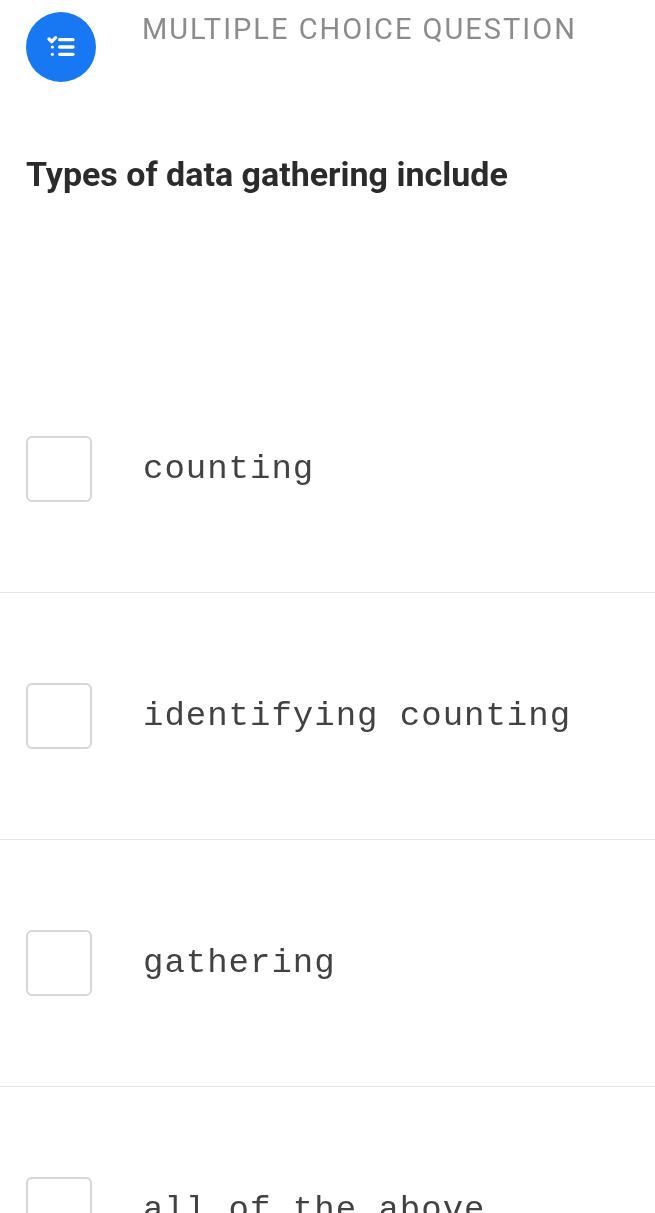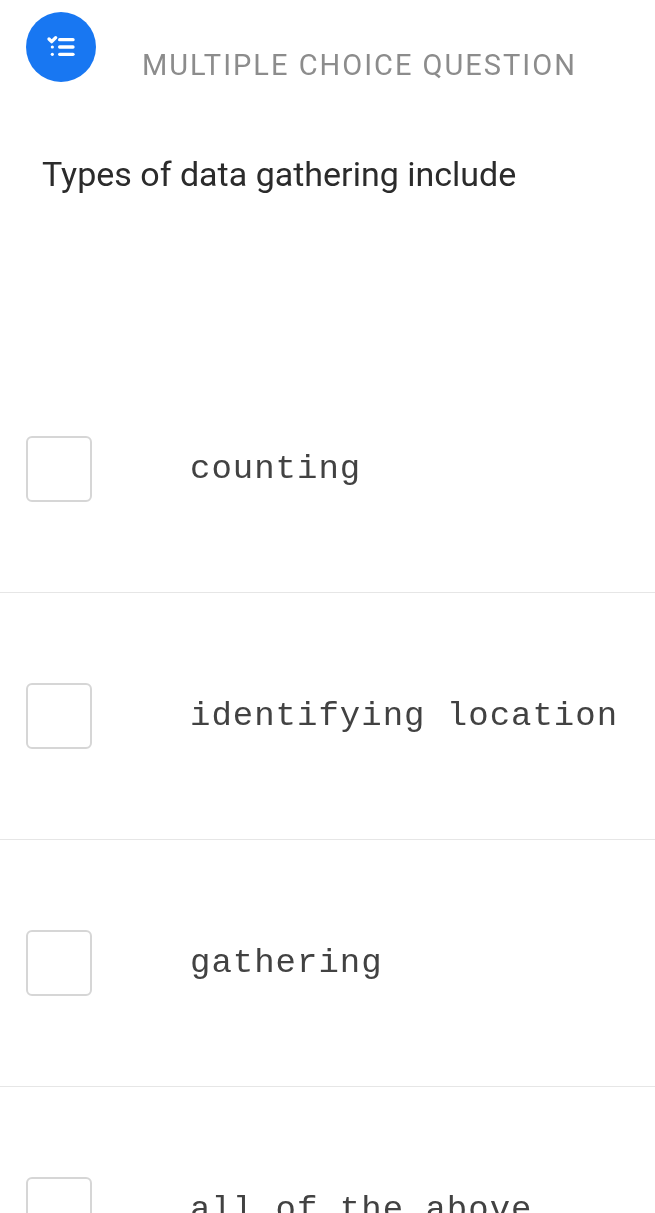--- a/index.html
+++ b/index.html
@@ -8,21 +8,21 @@
       box-sizing: border-box;
     }
     body {
       font-family: -apple-system, BlinkMacSystemFont, "Segoe UI", Roboto, Helvetica, Arial, sans-serif;
       background: #ffffff;
       width: 655px;
       color: #333;
     }
     .header {
       display: flex;
-      align-items: flex-end;
+      align-items: flex-start;
       padding: 12px 26px;
       gap: 46px;
     }
     .icon-circle {
       width: 70px;
       height: 70px;
       border-radius: 50%;
       background: #1877f2;
       display: flex;
       align-items: center;
@@ -36,33 +36,32 @@
     .header-label {
       font-size: 29px;
       letter-spacing: 2px;
       color: #8c8c8c;
       font-weight: 400;
     }
     .question-text {
       font-size: 34px;
       color: #2b2b2b;
       padding: 58px 26px 0 26px;
-      font-weight: 400;
+      font-weight: 700;
       line-height: 1.3;
-      margin-left: 16px;
     }
     .options {
       margin-top: 150px;
     }
     .option-row {
       display: flex;
       align-items: center;
       padding: 90px 26px;
       border-bottom: 1px solid #e6e6e6;
-      gap: 98px;
+      gap: 51px;
       cursor: pointer;
     }
     .option-row:last-child {
       border-bottom: none;
       padding-bottom: 40px;
     }
     .checkbox {
       width: 66px;
       height: 66px;
       border: 2px solid #d6d6d6;
@@ -96,21 +95,21 @@
 
 <div class="question-text">Types of data gathering include</div>
 
 <div class="options">
   <div class="option-row">
     <div class="checkbox"></div>
     <div class="option-text">counting</div>
   </div>
   <div class="option-row">
     <div class="checkbox"></div>
-    <div class="option-text">identifying location</div>
+    <div class="option-text">identifying counting</div>
   </div>
   <div class="option-row">
     <div class="checkbox"></div>
     <div class="option-text">gathering</div>
   </div>
   <div class="option-row">
     <div class="checkbox"></div>
     <div class="option-text">all of the above</div>
   </div>
 </div>

